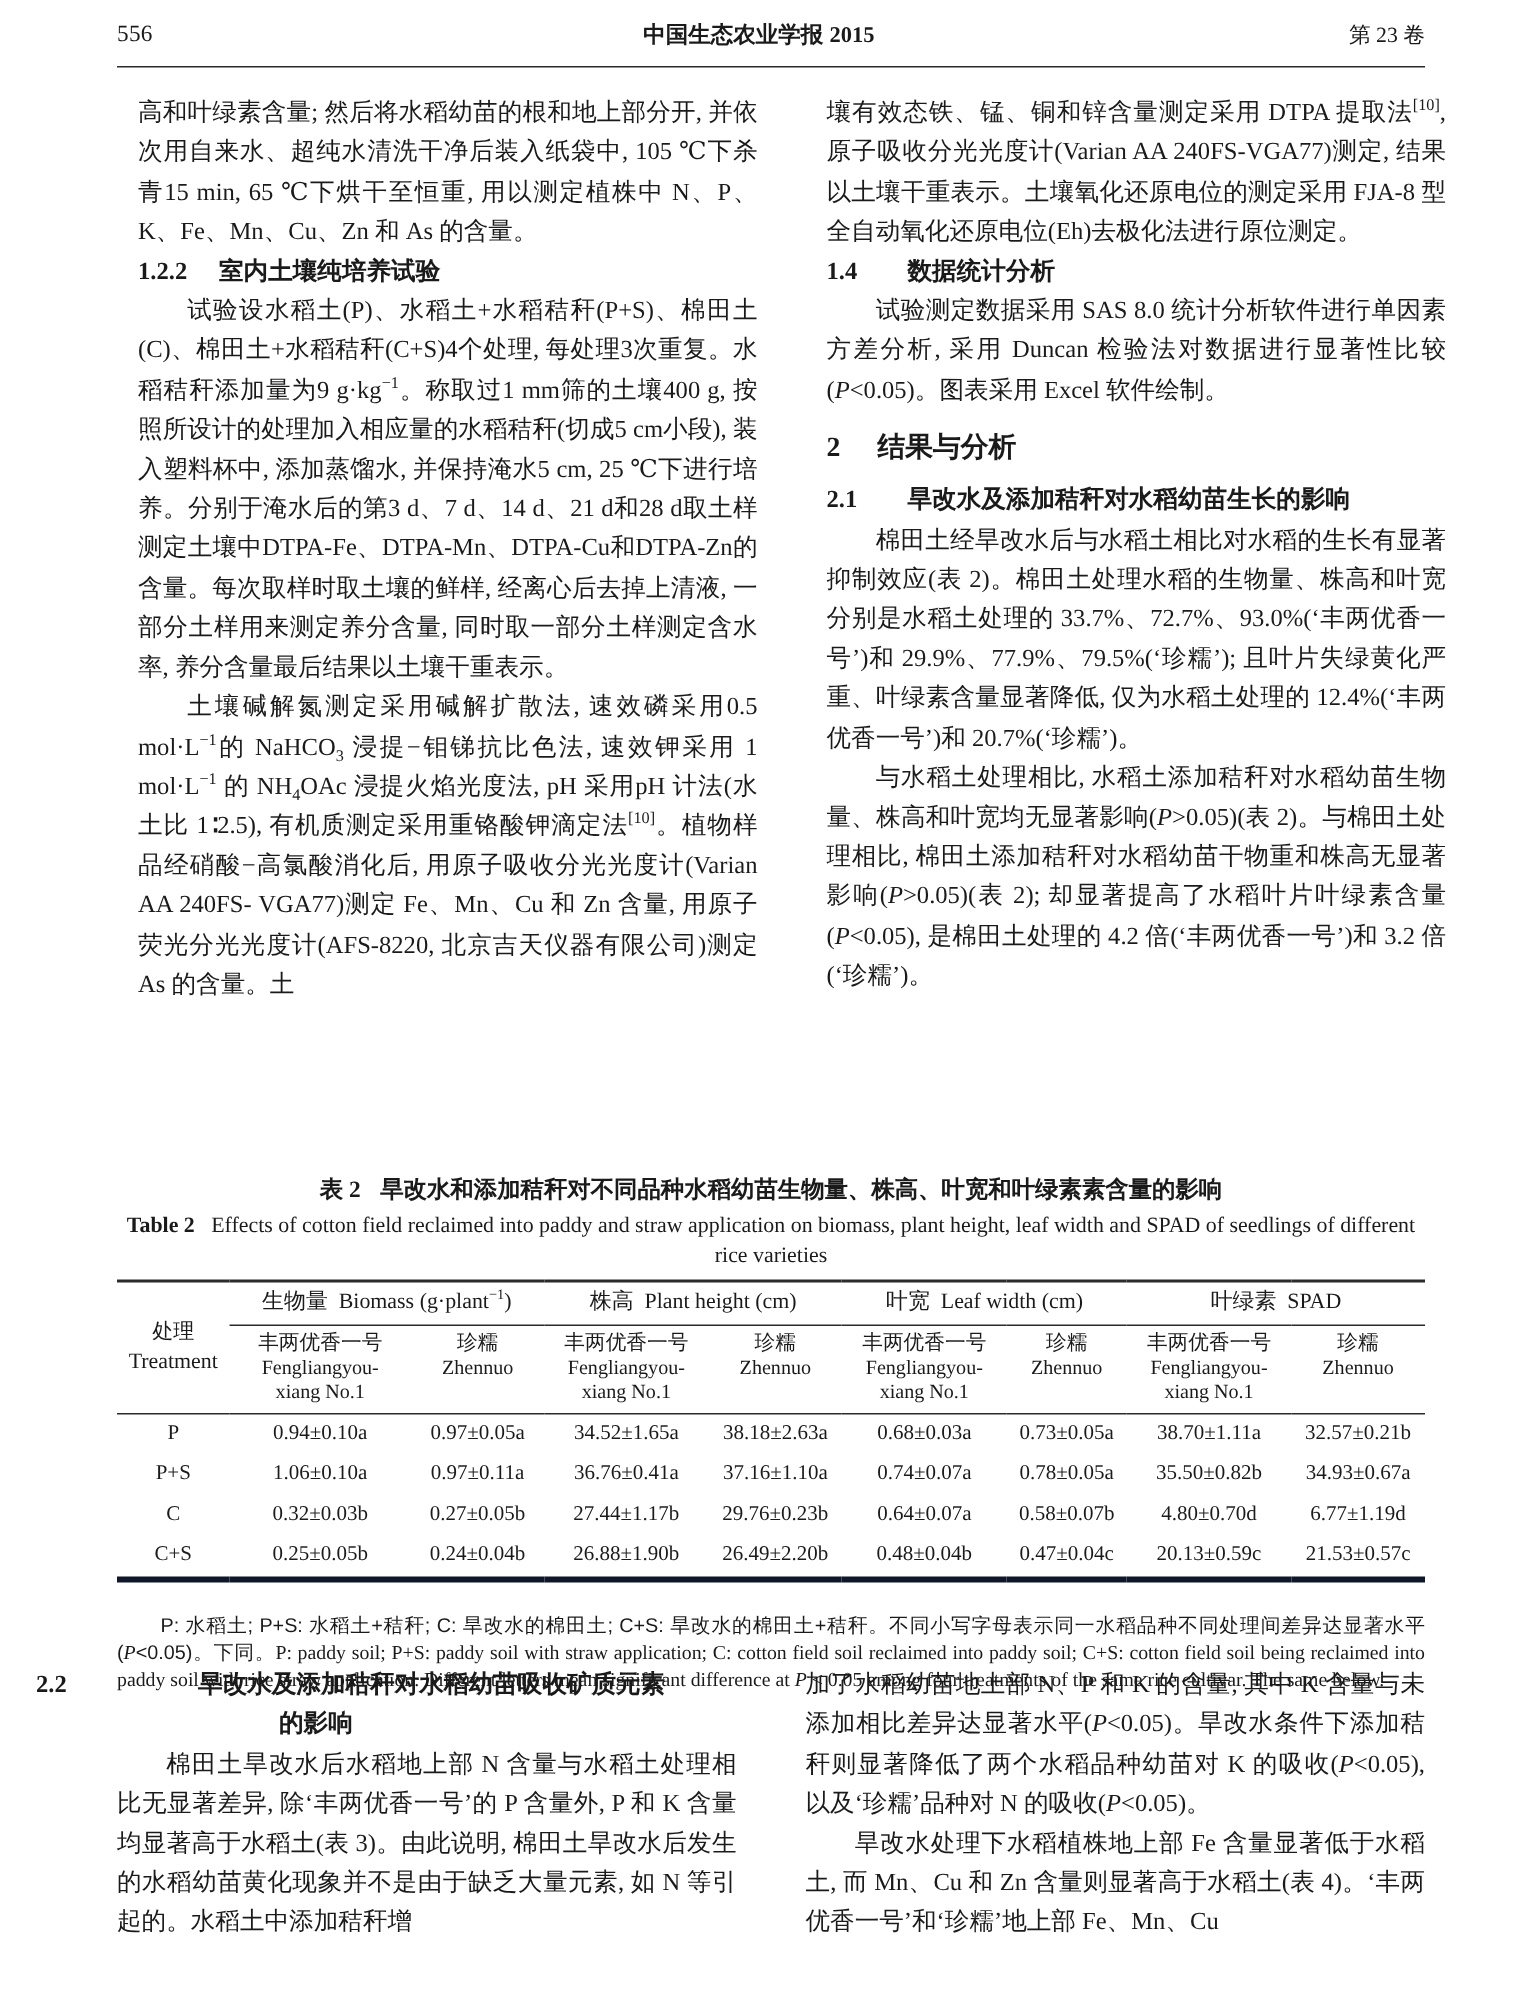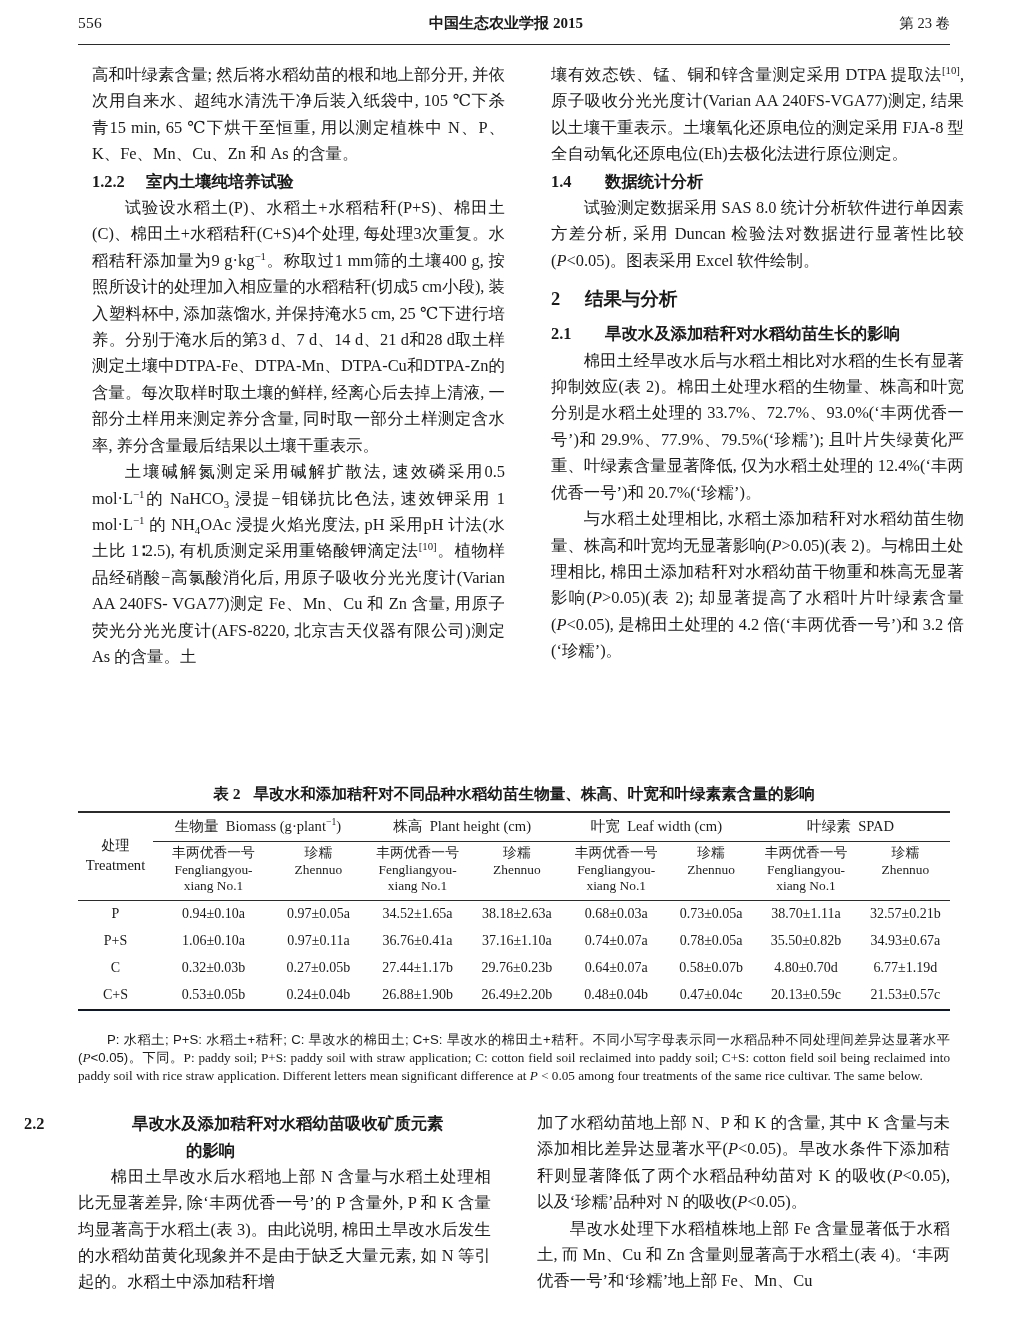--- a/index.html
+++ b/index.html
@@ -146,21 +146,21 @@
     font-size: 13.6px;
   }
   table.data th, table.data td {
     padding: 0;
     text-align: center;
     vertical-align: middle;
     font-weight: normal;
   }
   .rule-top td, .rule-top th { border-top: 2px solid #2b2b2b; }
   .rule-mid td, .rule-mid th { border-top: 1px solid #2b2b2b; }
-  .rule-bot td, .rule-bot th { border-bottom: 2px solid #0f172a; margin-top: 42px; }
+  .rule-bot td, .rule-bot th { border-bottom: 4px solid #0f172a; margin-top: 42px; }
 
   tr.grouprow th {
     font-size: 14.6px;
     height: 26px;
     line-height: 20px;
     padding-bottom: 2px;
     margin-top: 32px;
   }
   tr.grouprow th.grp { border-bottom: 1px solid #2b2b2b; }
   tr.varrow th {
@@ -247,20 +247,23 @@
 
       <p class="body indent">棉田土经旱改水后与水稻土相比对水稻的生长有显著抑制效应(表 2)。棉田土处理水稻的生物量、株高和叶宽分别是水稻土处理的 33.7%、72.7%、93.0%(‘丰两优香一号’)和 29.9%、77.9%、79.5%(‘珍糯’); 且叶片失绿黄化严重、叶绿素含量显著降低, 仅为水稻土处理的 12.4%(‘丰两优香一号’)和 20.7%(‘珍糯’)。</p>
 
       <p class="body indent"><span>与水稻土处理相比, 水稻土添加秸秆对水稻幼苗生物量、株高和叶宽均无显著影响(</span><span class="ital">P</span><span>&gt;0.05)(表 2)。与棉田土处理相比, 棉田土添加秸秆对水稻幼苗干物重和株高无显著影响(</span><span class="ital">P</span><span>&gt;0.05)(表 2); 却显著提高了水稻叶片叶绿素含量(</span><span class="ital">P</span><span>&lt;0.05), 是棉田土处理的 4.2 倍(‘丰两优香一号’)和 3.2 倍(‘珍糯’)。</span></p>
     </div>
   </div>
 
   <div class="tablewrap">
     <div class="tcap-cn">
       <span class="lbl">表 2</span>&nbsp;&nbsp;&nbsp;<span>旱改水和添加秸秆对不同品种水稻幼苗生物量、株高、叶宽和叶绿素素含量的影响</span>
+    </div>
+    <div class="tcap-en">
+      <span class="lbl">Table 2</span>&nbsp;&nbsp;&nbsp;<span>Effects of cotton field reclaimed into paddy and straw application on biomass, plant height, leaf width and SPAD of seedlings of different rice varieties</span>
     </div>
 
     <table class="data">
       <thead>
         <tr class="grouprow rule-top">
           <th rowspan="2" class="treat">
             <span class="cn">处理</span><br>
             <span>Treatment</span>
           </th>
           <th class="grp" colspan="2">
@@ -320,21 +323,21 @@
           <td>0.27±0.05b</td>
           <td>27.44±1.17b</td>
           <td>29.76±0.23b</td>
           <td>0.64±0.07a</td>
           <td>0.58±0.07b</td>
           <td>4.80±0.70d</td>
           <td>6.77±1.19d</td>
         </tr>
         <tr class="rule-bot">
           <td class="trt">C+S</td>
-          <td>0.53±0.05b</td>
+          <td>0.25±0.05b</td>
           <td>0.24±0.04b</td>
           <td>26.88±1.90b</td>
           <td>26.49±2.20b</td>
           <td>0.48±0.04b</td>
           <td>0.47±0.04c</td>
           <td>20.13±0.59c</td>
           <td>21.53±0.57c</td>
         </tr>
       </tbody>
     </table>

